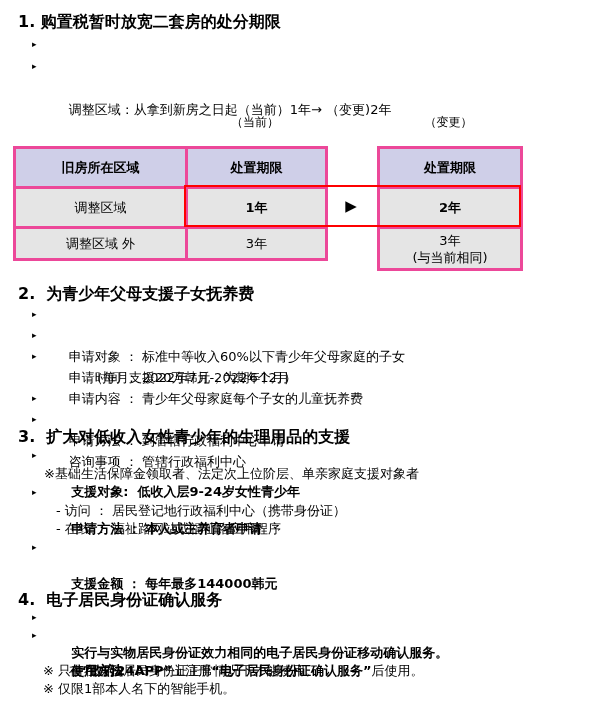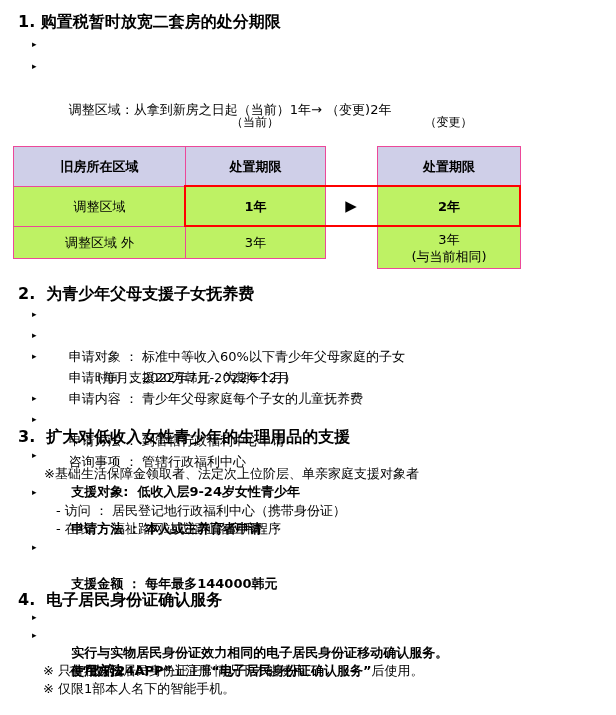--- a/index.html
+++ b/index.html
@@ -21,24 +21,24 @@
   .ind-note4{padding-left:43px;}
   
   .mk{position:absolute;left:32px;top:0;height:100%;display:flex;align-items:center;
       font-size:9px;}
   
   .cmp-label{position:absolute;top:112px;height:20px;line-height:20px;
              font-size:12px;text-align:center;}
   #lbl-cur{left:185px;width:140px;}
   #lbl-chg{left:377px;width:143px;}
   table.tbl{position:absolute;top:146px;border-collapse:collapse;table-layout:fixed;}
-  .tbl td{border:1px solid #ec4899;text-align:center;vertical-align:middle;
+  .tbl td{border:3px solid #ec4899;text-align:center;vertical-align:middle;
           font-size:13px;padding:0;margin-top:22px;}
   .tbl tr.hd td{background:#cfcfe8;font-weight:bold;}
-  .tbl td.bd{background:#bef264;}
+  .tbl td.bd{background:#e5e5e5;}
   .t1{left:13px;width:312px;}
   .t2{left:377px;width:143px;}
   .cell2{line-height:17px;font-size:13px;}
   .gap-arrow{position:absolute;left:326px;top:186px;width:50px;height:40px;
              display:flex;align-items:center;justify-content:center;font-size:15px;}
   .hl{position:absolute;left:184px;top:185px;width:337px;height:42px;
       box-sizing:border-box;border:2px solid #ff0000;pointer-events:none;}
 </style>
 </head>
 <body>

